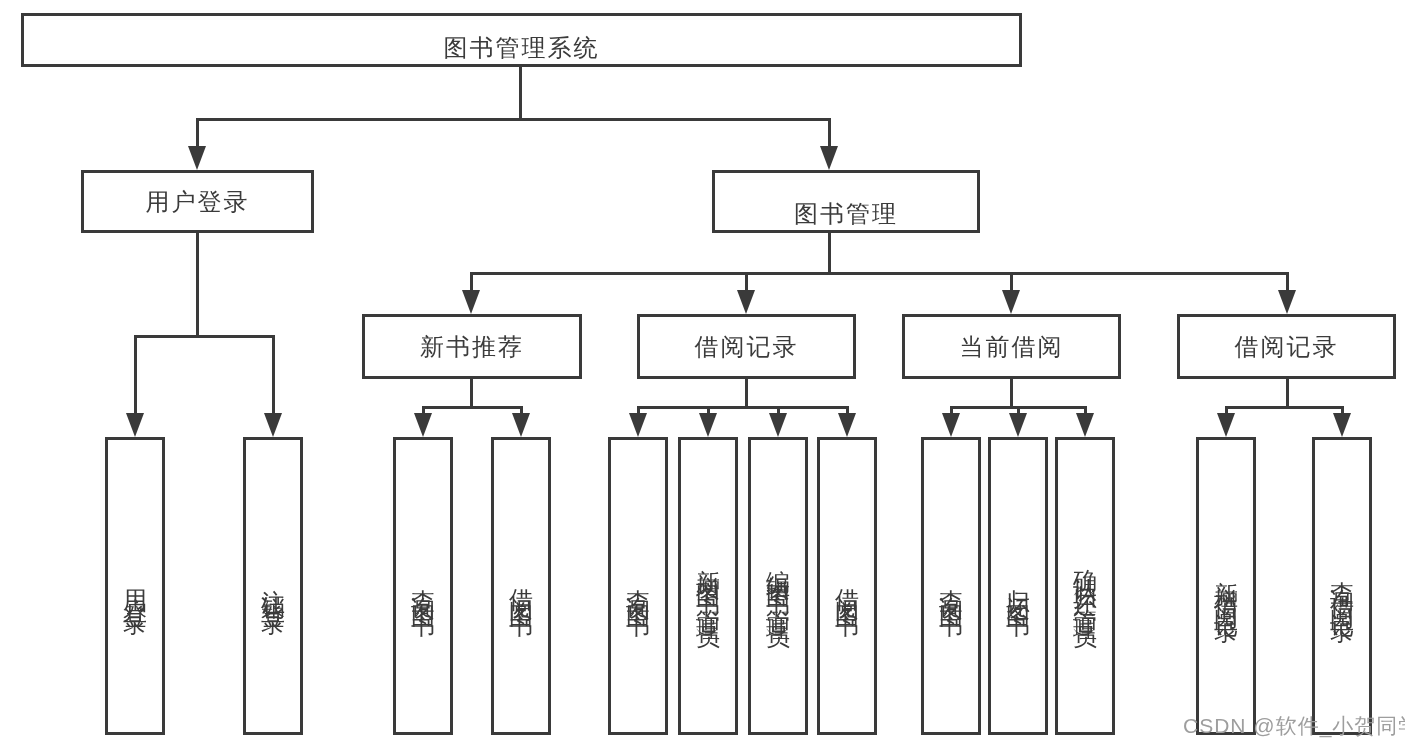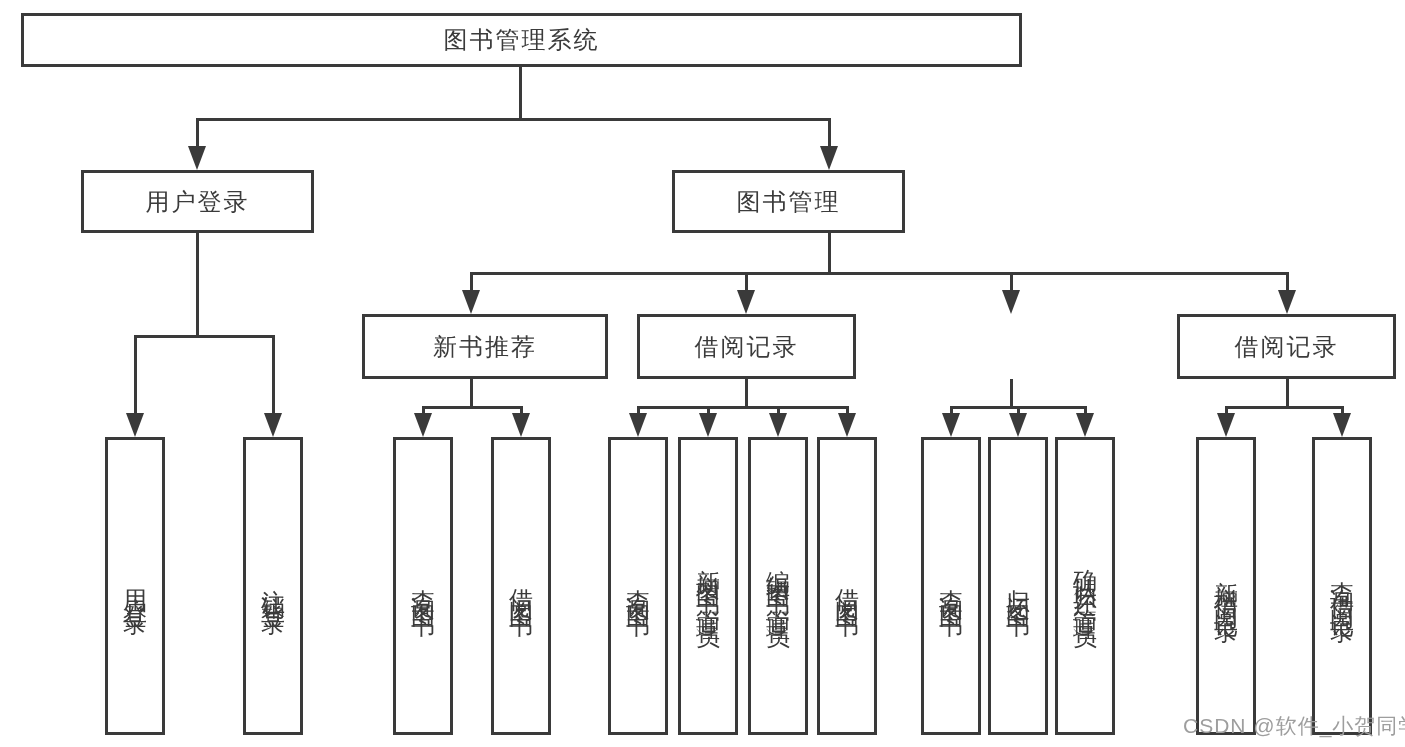--- a/index.html
+++ b/index.html
@@ -29,35 +29,35 @@
   .watermark{
     position:absolute;left:1183px;top:712px;z-index:5;
     font-size:21px;letter-spacing:1px;color:#9e9e9e;white-space:nowrap;
   }
 </style>
 </head>
 <body>
 
 <div id="stage" style="--line: #3a3a3a; --text: #3b3b3b;">
 
-  <div class="box h-box" style="left:21px;top:13px;width:1001px;height:54px;">
+  <div class="box h-box" style="left:21px;top:13px;width:1001px;height:54px;align-items:flex-end;">
     <span>图书管理系统</span>
   </div>
 
   <div class="line" style="left:519px;top:67px;width:3px;height:52px;"></div>
   <div class="line" style="left:196px;top:118px;width:635px;height:3px;"></div>
   <div class="line" style="left:196px;top:118px;width:3px;height:32px;"></div>
   <div class="line" style="left:828px;top:118px;width:3px;height:32px;"></div>
   <div class="arrow" style="left:188px;top:146px;"></div>
   <div class="arrow" style="left:820px;top:146px;"></div>
 
   <div class="box h-box" style="left:81px;top:170px;width:233px;height:63px;">
     <span>用户登录</span>
   </div>
-  <div class="box h-box" style="left:672px;top:170px;width:233px;height:63px;">
+  <div class="box h-box" style="left:712px;top:170px;width:268px;height:63px;align-items:flex-end;">
     <span>图书管理</span>
   </div>
 
   <div class="line" style="left:196px;top:233px;width:3px;height:103px;"></div>
   <div class="line" style="left:134px;top:335px;width:141px;height:3px;"></div>
   <div class="line" style="left:134px;top:335px;width:3px;height:80px;"></div>
   <div class="line" style="left:272px;top:335px;width:3px;height:80px;"></div>
   <div class="arrow" style="left:126px;top:413px;"></div>
   <div class="arrow" style="left:264px;top:413px;"></div>
 
@@ -65,25 +65,28 @@
   <div class="line" style="left:470px;top:272px;width:819px;height:3px;"></div>
   <div class="line" style="left:470px;top:272px;width:3px;height:22px;"></div>
   <div class="line" style="left:745px;top:272px;width:3px;height:22px;"></div>
   <div class="line" style="left:1010px;top:272px;width:3px;height:22px;"></div>
   <div class="line" style="left:1286px;top:272px;width:3px;height:22px;"></div>
   <div class="arrow" style="left:462px;top:290px;"></div>
   <div class="arrow" style="left:737px;top:290px;"></div>
   <div class="arrow" style="left:1002px;top:290px;"></div>
   <div class="arrow" style="left:1278px;top:290px;"></div>
 
-  <div class="box h-box" style="left:362px;top:314px;width:246px;height:65px;">
+  <div class="box h-box" style="left:362px;top:314px;width:220px;height:65px;">
     <span>新书推荐</span>
   </div>
   <div class="box h-box" style="left:637px;top:314px;width:219px;height:65px;">
     <span>借阅记录</span>
+  </div>
+  <div class="box h-box" style="left:902px;top:314px;width:219px;height:65px;">
+    <span>当前借阅</span>
   </div>
   <div class="box h-box" style="left:1177px;top:314px;width:219px;height:65px;">
     <span>借阅记录</span>
   </div>
 
   <div class="line" style="left:470px;top:379px;width:3px;height:29px;"></div>
   <div class="line" style="left:422px;top:406px;width:101px;height:3px;"></div>
   <div class="line" style="left:422px;top:406px;width:3px;height:12px;"></div>
   <div class="line" style="left:520px;top:406px;width:3px;height:12px;"></div>
   <div class="arrow" style="left:414px;top:413px;"></div>

